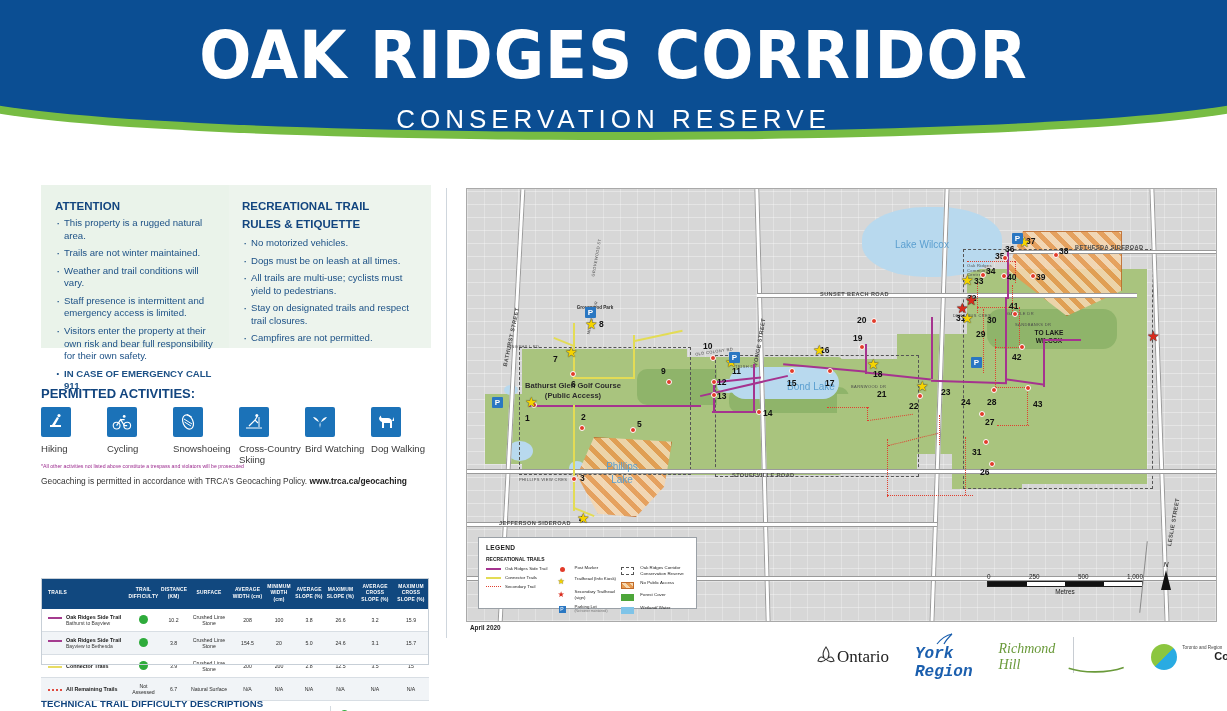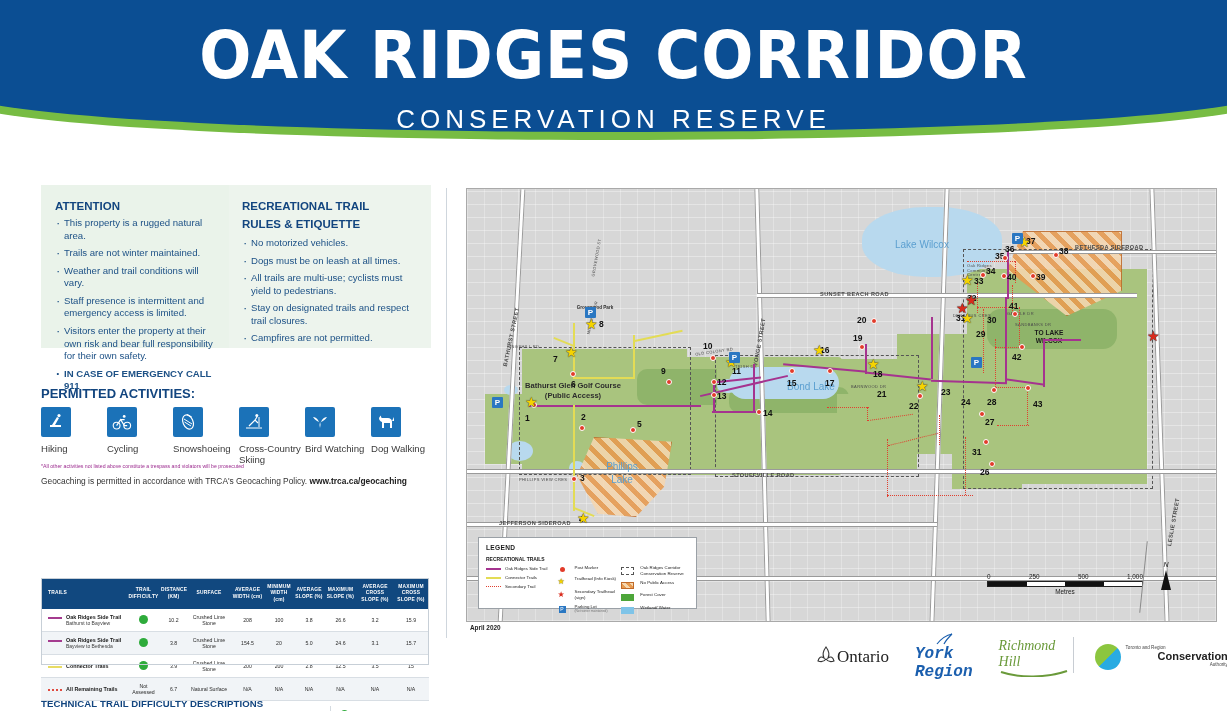--- a/index.html
+++ b/index.html
@@ -659,21 +659,21 @@
           <path d="M11 2 C8 6 7 9 9 13 C6 11 4 12 3 16 C6 17 9 17 11 14 C13 17 16 17 19 16 C18 12 16 11 13 13 C15 9 14 6 11 2 Z" fill="none" stroke="#333" stroke-width="1.1"></path>
         </svg>
       <span class="lg-ont">Ontario</span>
     </div>
     <div style="display:flex;flex-direction:column;align-items:center">
       <svg width="22" height="12" viewBox="0 0 22 12">
           <path d="M4 11 C8 6 14 2 19 1 M11 11 C13 7 16 4 19 1" stroke="#1b5fae" stroke-width="1.2" fill="none"></path>
         </svg>
       <span class="lg-york">York Region</span>
     </div>
-    <div style="display:flex;flex-direction:column;align-items:flex-end">
+    <div style="display:flex;flex-direction:row;align-items:flex-end">
       <span class="lg-rh">Richmond Hill</span>
       <svg width="70" height="7" viewBox="0 0 70 7">
           <path d="M2 2 C20 8 48 8 68 1" stroke="#6a9a3a" stroke-width="2" fill="none"></path>
         </svg>
     </div>
     <div class="lg-trca">
       <div class="trca-mark"></div>
       <div class="trca-txt">
         <div class="s">Toronto and Region</div>
         <div class="b">Conservation</div>

